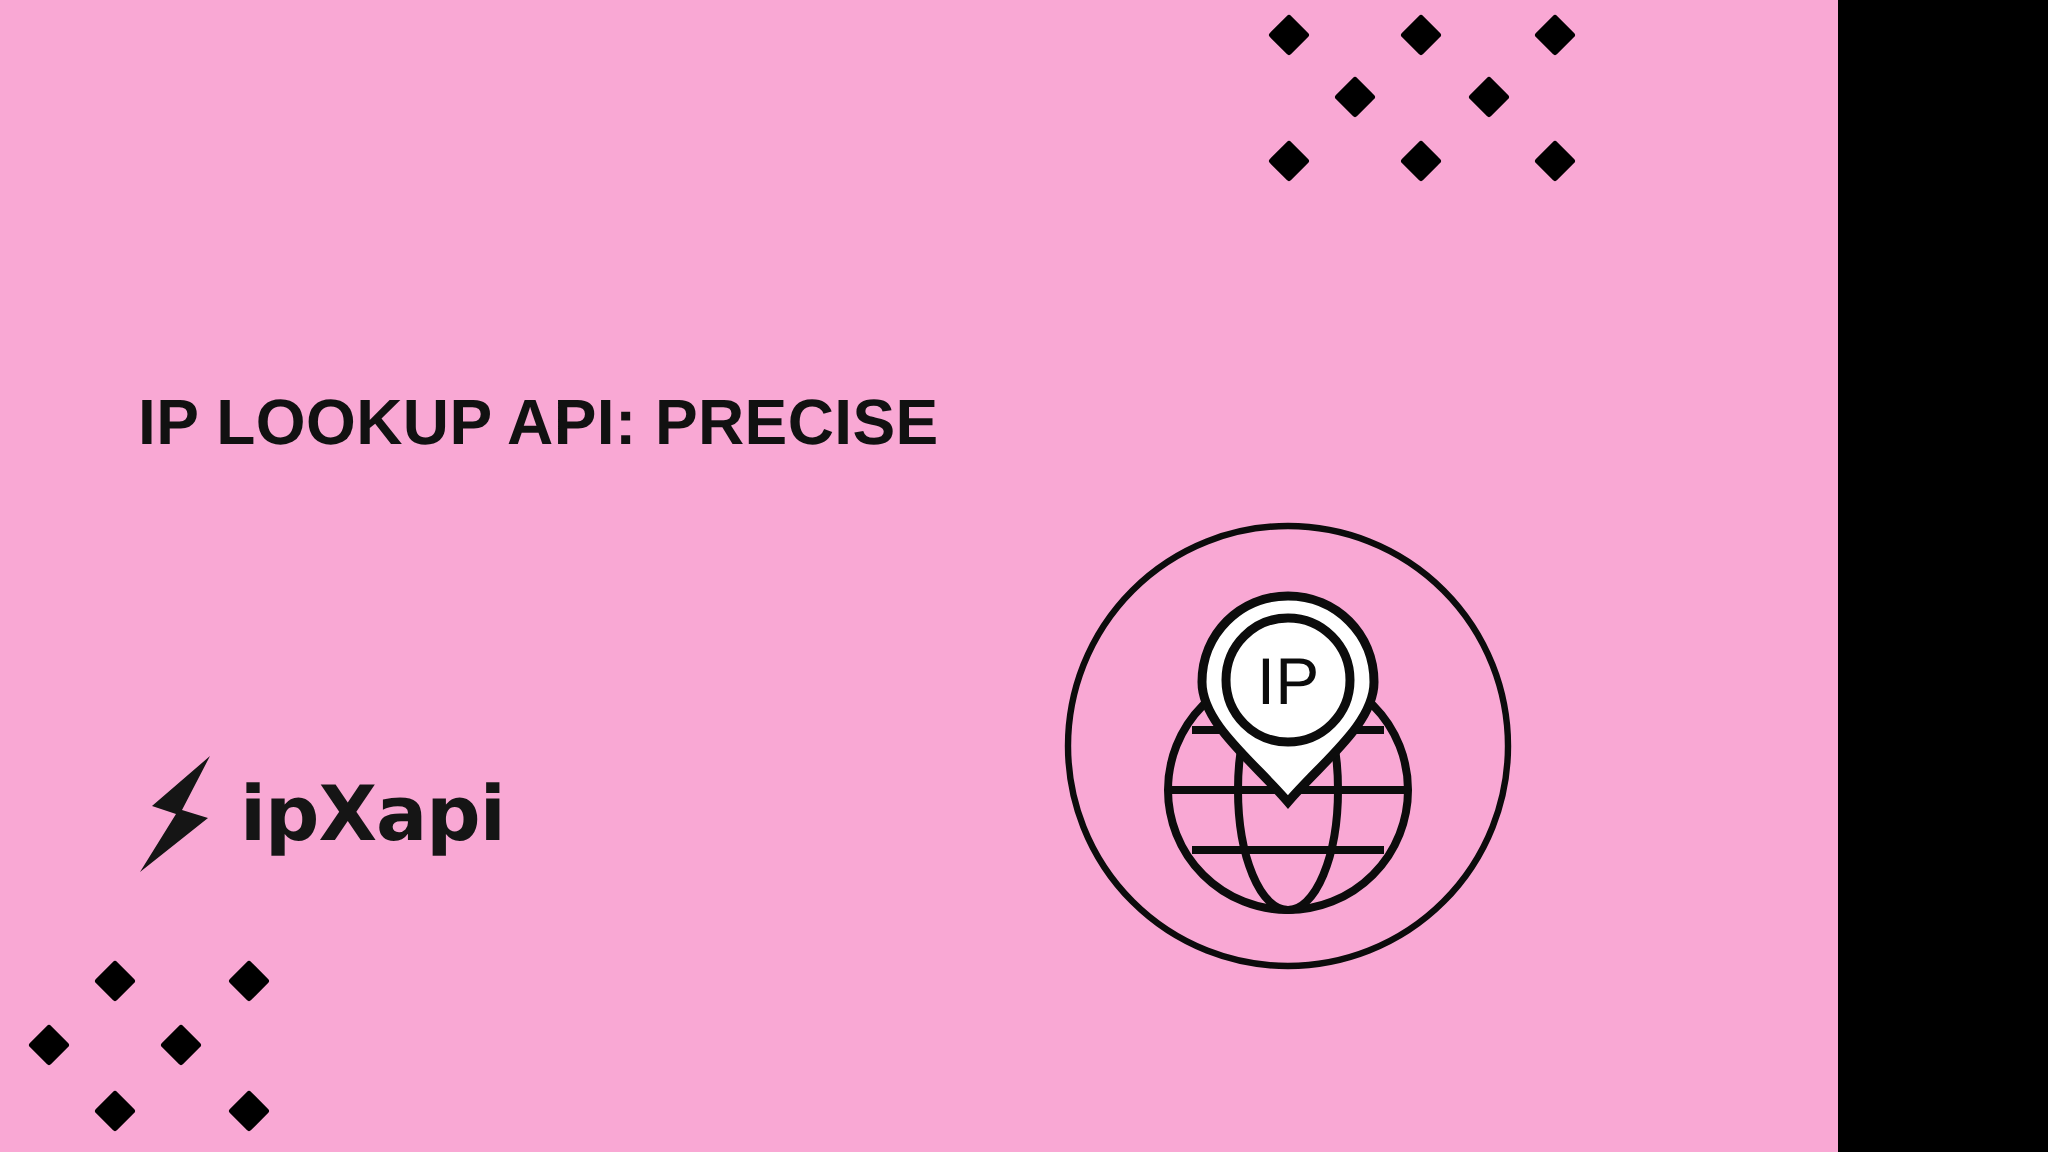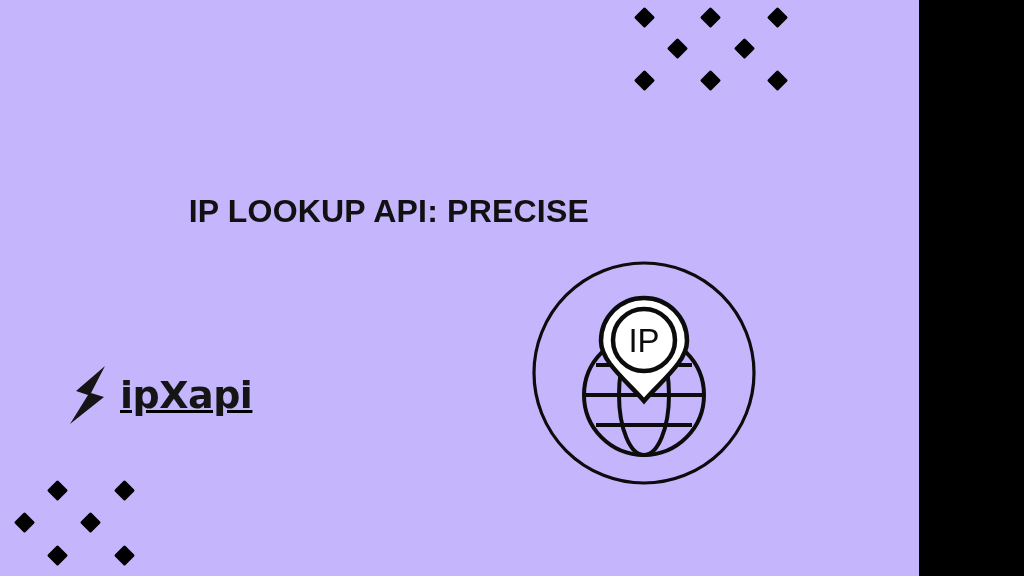--- a/index.html
+++ b/index.html
@@ -10,23 +10,22 @@
     width: 1024px;
     height: 576px;
     background: #ffffff;
     font-family: "Liberation Sans", sans-serif;
     overflow: hidden;
   }
   .slide {
     position: relative;
     width: 1024px;
     height: 576px;
-    background: #c4b5fd;
+    background: #f9a8d4;
     overflow: hidden;
-    text-align: right;
   }
 
   
   .side-bar {
     position: absolute;
     top: 0;
     right: 0;
     width: 105px;
     height: 576px;
     background: #000000;
@@ -47,25 +46,24 @@
     line-height: 43px;
     letter-spacing: 0.2px;
     color: #111111;
     white-space: nowrap;
   }
 
   
   .logo {
     position: absolute;
     left: 64px;
-    top: 364px;
+    top: 376px;
     display: flex;
     align-items: center;
     gap: 8px;
-    text-decoration: underline;
   }
   .logo-bolt {
     display: block;
     width: 48px;
     height: 62px;
   }
   .logo-text {
     font-family: "DejaVu Sans", sans-serif;
     font-weight: bold;
     font-size: 38px;

